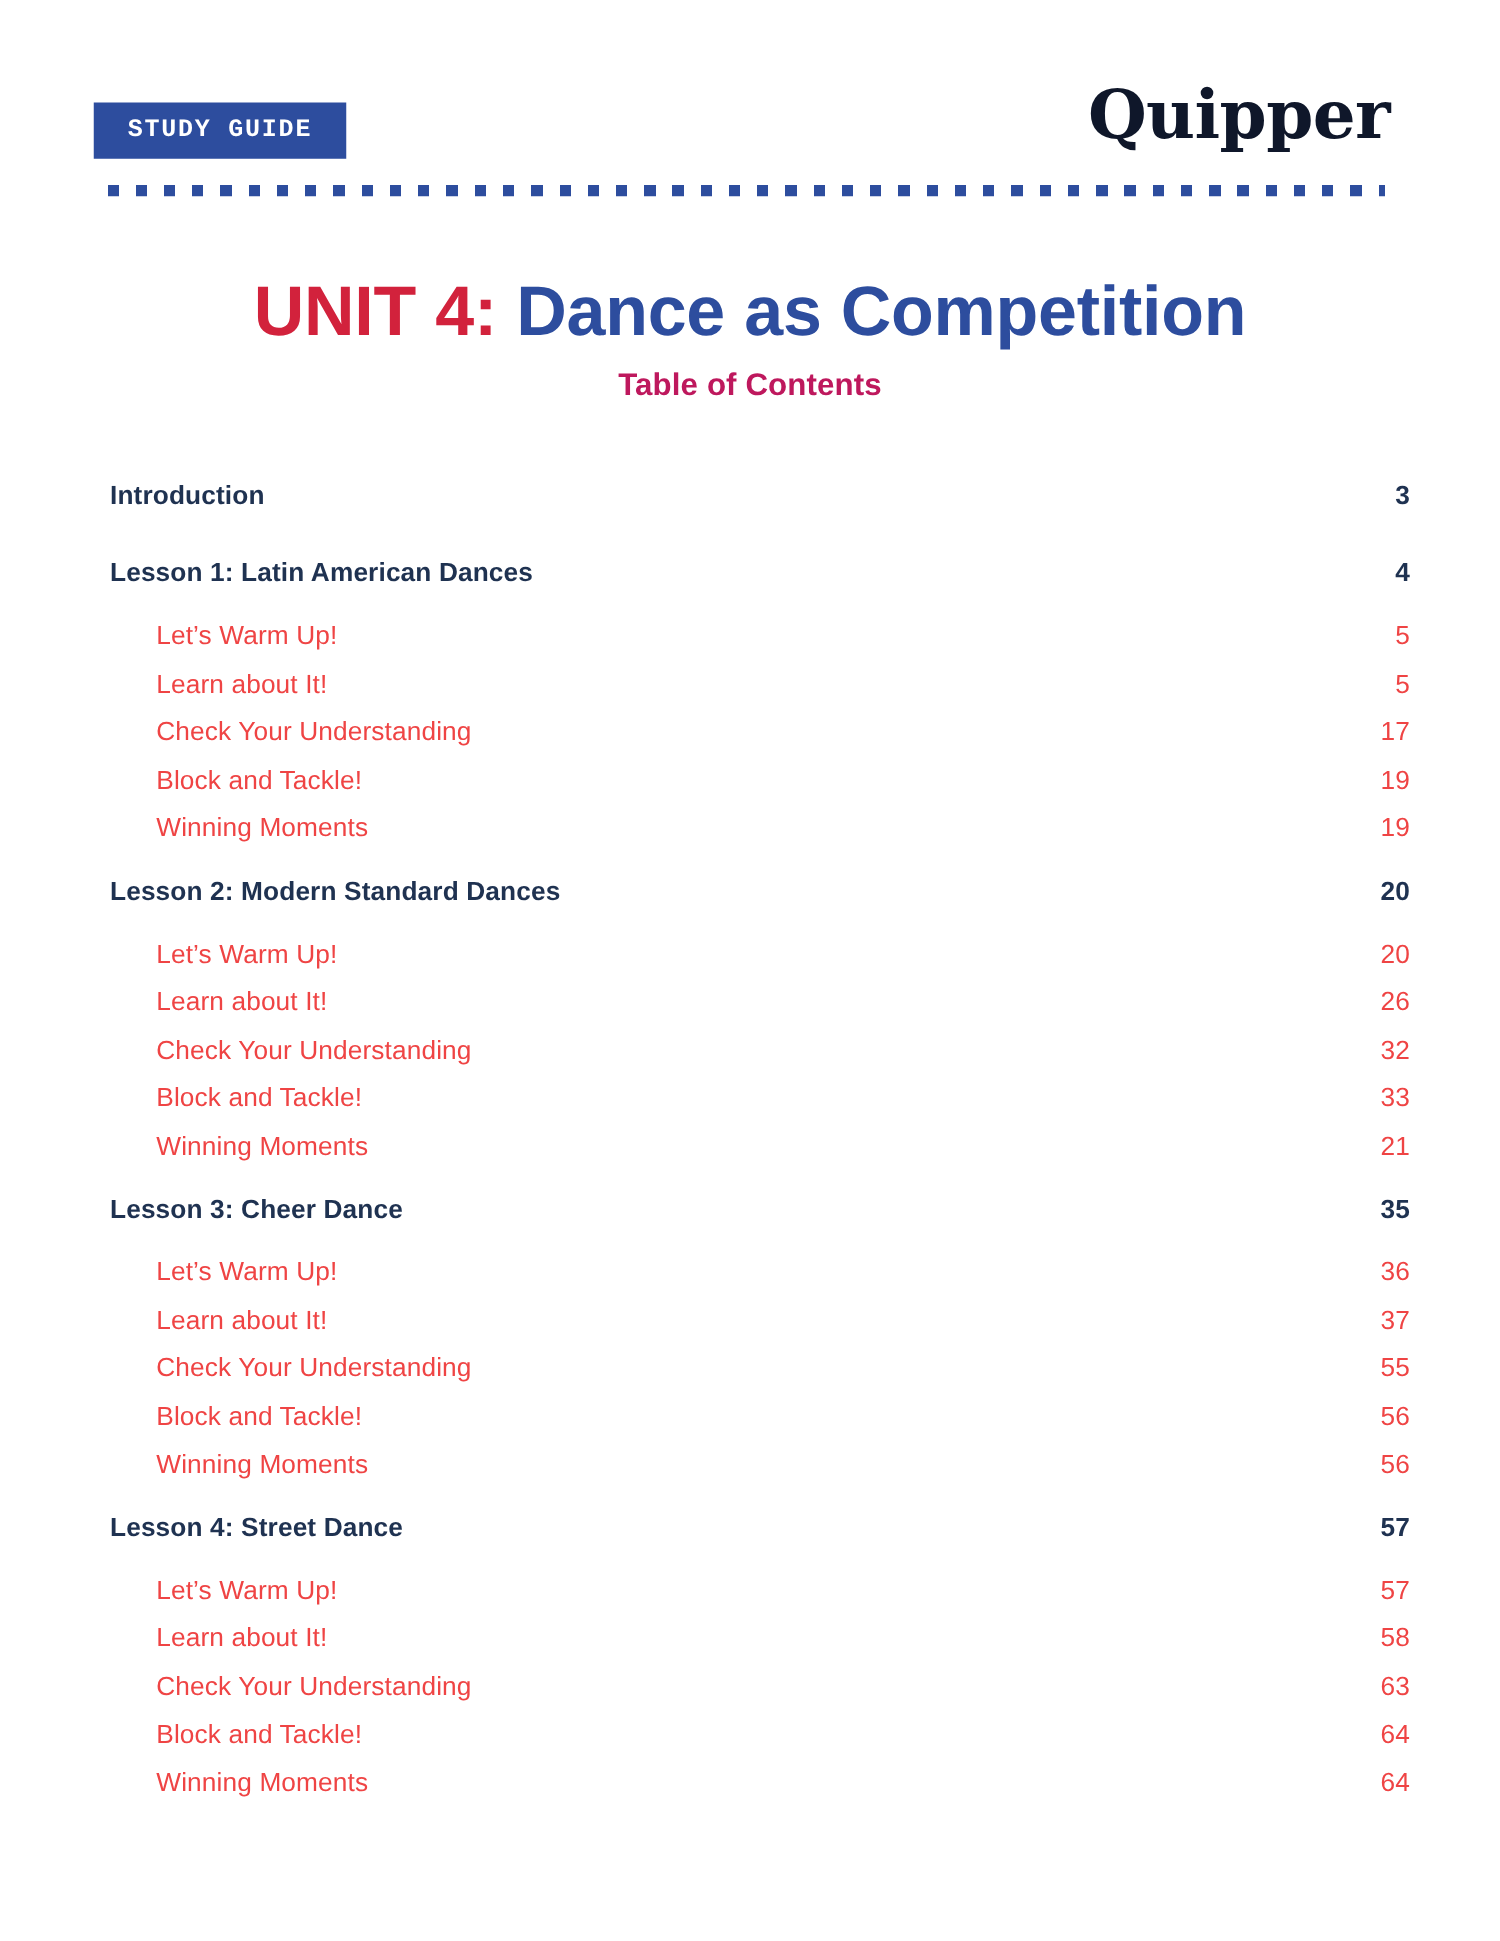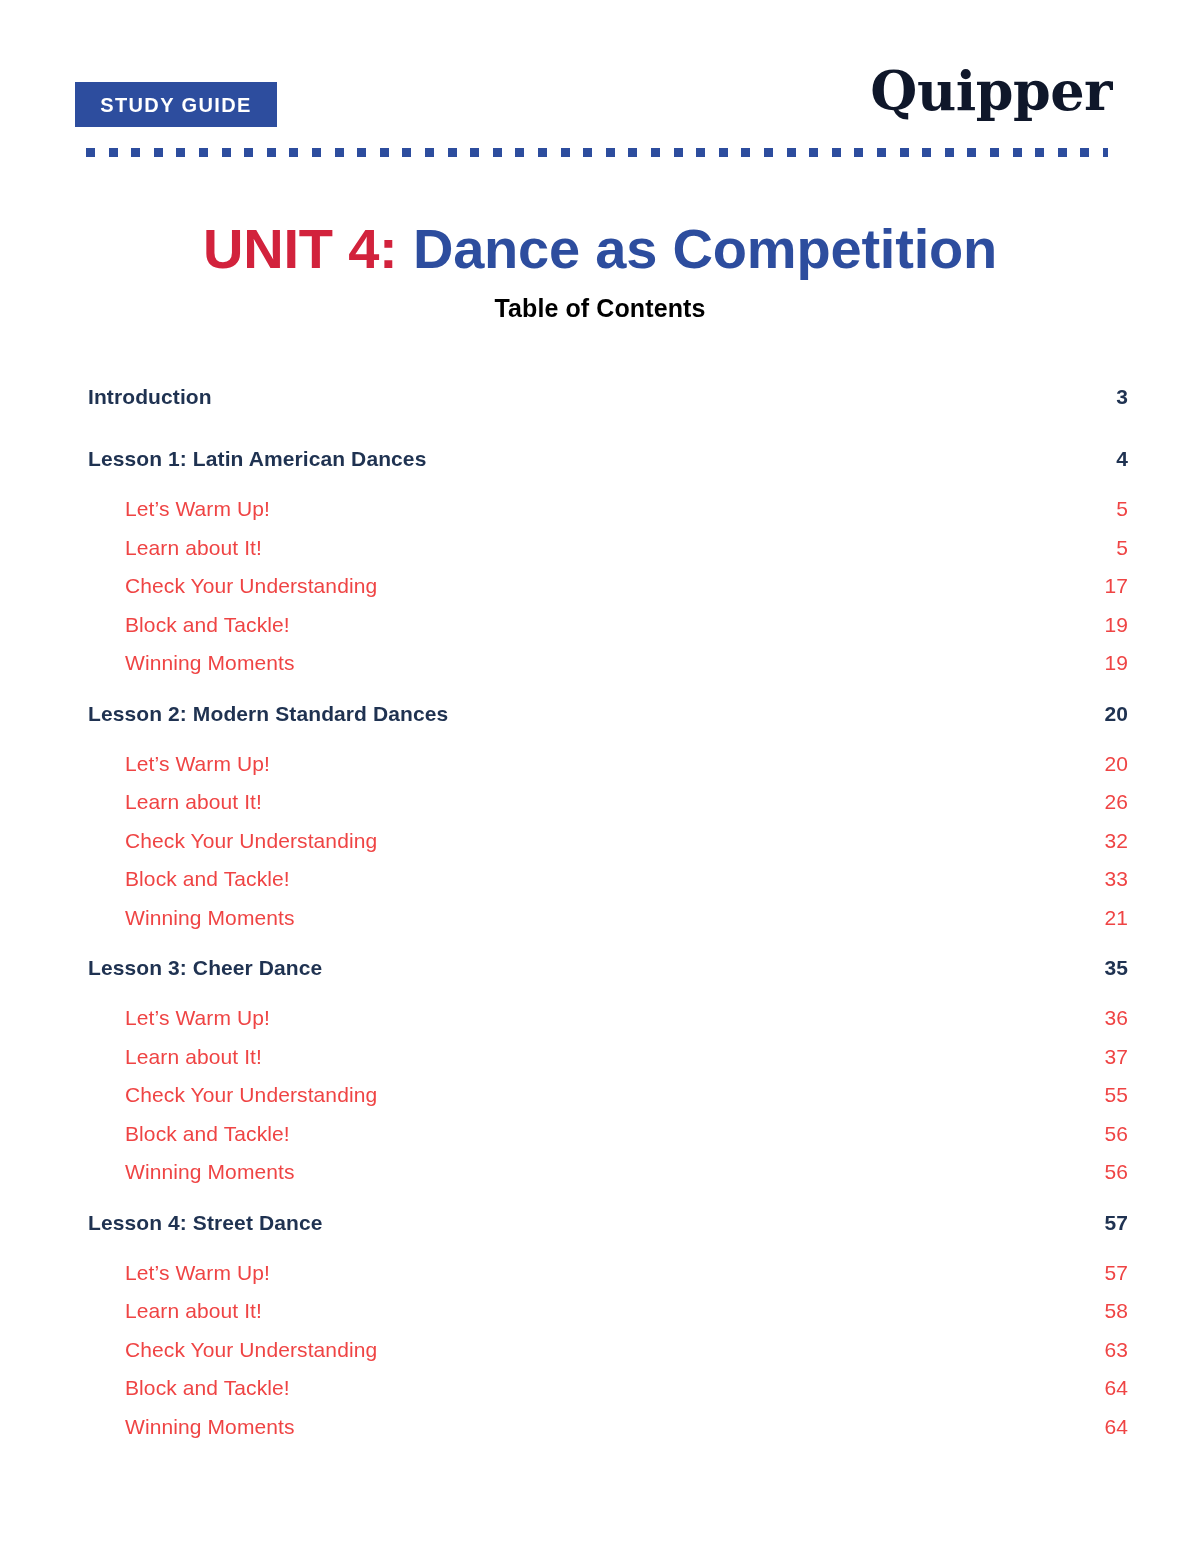--- a/index.html
+++ b/index.html
@@ -39,21 +39,21 @@
     top: 82px;
     width: 202px;
     height: 45px;
     background: #2D4D9E;
     display: flex;
     align-items: center;
     justify-content: center;
   }
   .study-badge-label {
     color: #ffffff;
-    font-family: Liberation Sans, sans-serif;
+    font-family: Liberation Mono, monospace;
     font-size: 20px;
     font-weight: bold;
     letter-spacing: 1.4px;
     line-height: 1;
   }
 
   .brand-logo {
     position: absolute;
     right: 88px;
     top: 64px;
@@ -99,21 +99,21 @@
     color: #D2223C;
   }
   .unit-name {
     color: #2D4D9E;
   }
   .toc-subtitle {
     margin: 14px 0 0 0;
     font-family: "Liberation Sans", sans-serif;
     font-size: 25px;
     font-weight: bold;
-    color: #000000;
+    color: #be185d;
     line-height: 1.1;
     letter-spacing: 0.1px;
   }
 
   
   .toc {
     position: absolute;
     left: 88px;
     top: 366px;
     width: 1040px;

